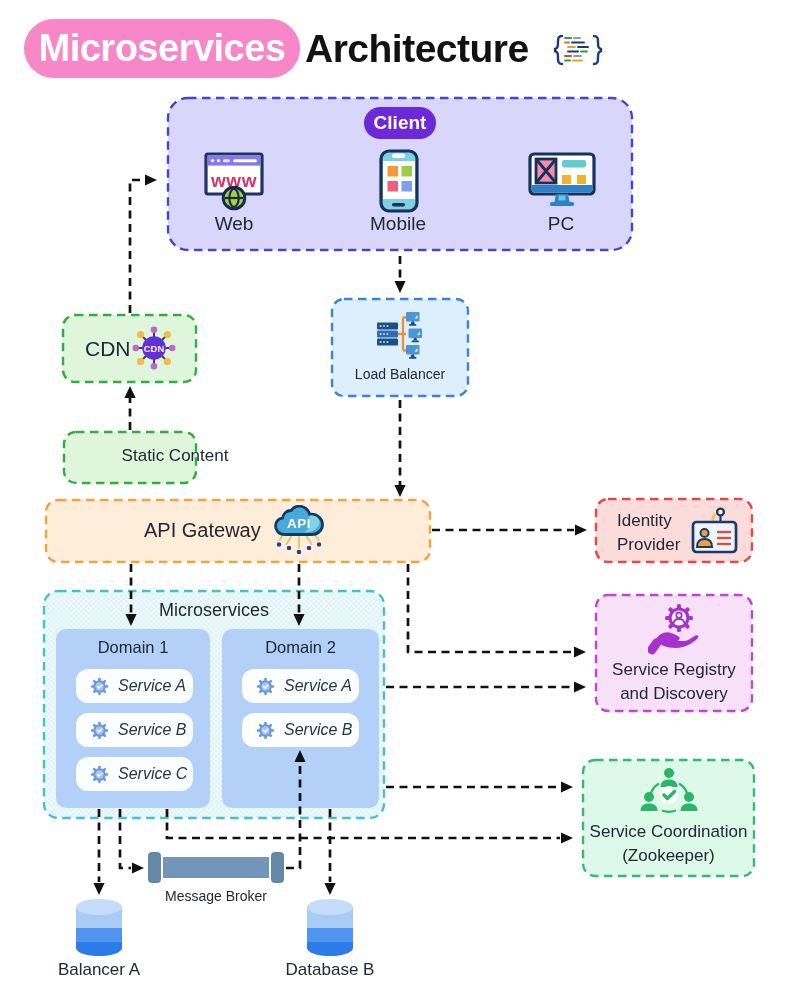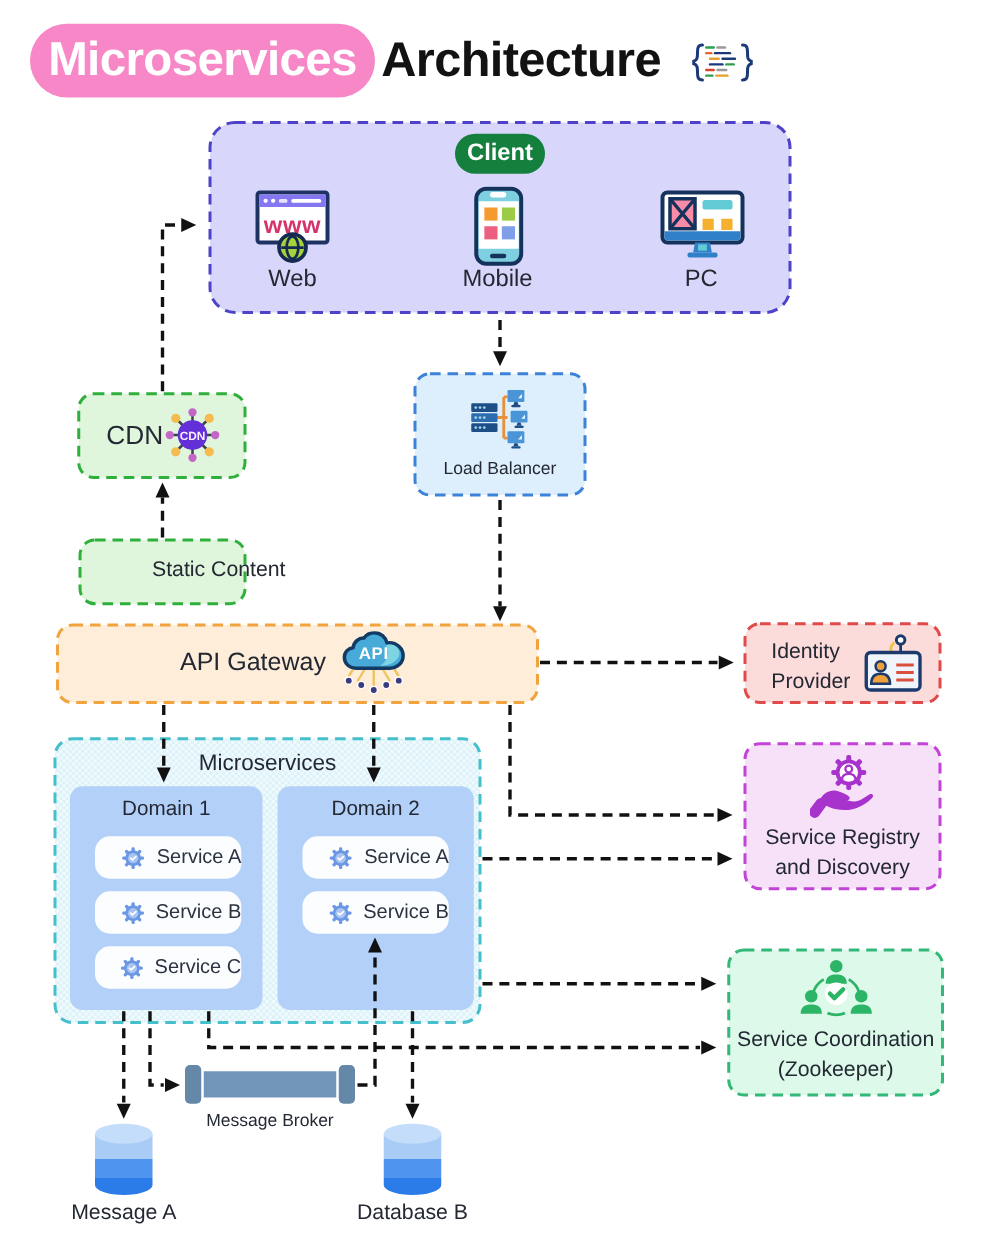--- a/index.html
+++ b/index.html
@@ -1,20 +1,20 @@
 <!DOCTYPE html>
 <html><head>
 <meta charset="utf-8">
 <style>
   html,body{margin:0;padding:0;}
   .page{position:relative;width:800px;height:992px;background:#ffffff;font-family:"Liberation Sans",sans-serif;overflow:hidden;}
   .abs{position:absolute;}
   .lbl{position:absolute;color:#232833;}
   .ctr{display:flex;align-items:center;justify-content:center;text-align:center;}
-  .pill{width:117px;height:34px;border-radius:12px;background:#fbfdff;display:flex;align-items:center;justify-content:flex-end;padding-left:14px;box-sizing:border-box;}
+  .pill{width:117px;height:34px;border-radius:12px;background:#fbfdff;display:flex;align-items:center;justify-content:flex-start;padding-left:14px;box-sizing:border-box;font-style:italic;}
   .pill span{font-size:16px;color:#2b3240;margin-left:9px;}
   .gear{width:19px;height:19px;}
 </style>
 </head>
 <body>
 <div class="page">
 
 <svg class="abs" style="left:0;top:0;" width="800" height="992" viewBox="0 0 800 992">
   <defs>
     <pattern id="msstripe" width="5" height="5" patternUnits="userSpaceOnUse">
@@ -136,39 +136,39 @@
       <line x1="16" y1="19.5" x2="26" y2="19.5" stroke="#1d3a78"></line>
       <line x1="29" y1="19.5" x2="35" y2="19.5" stroke="#2e9e4f"></line>
       <line x1="13" y1="24" x2="19" y2="24" stroke="#d8442e"></line>
       <line x1="22" y1="24" x2="29" y2="24" stroke="#999999"></line>
       <line x1="13" y1="28.5" x2="18" y2="28.5" stroke="#2e9e4f"></line>
       <line x1="21" y1="28.5" x2="30" y2="28.5" stroke="#e8a02e"></line>
     </g>
   </svg>
 </div>
 
-<div class="abs ctr" style="left:364px;top:107px;width:72px;height:32px;border-radius:16px;background:#15803d;">
+<div class="abs ctr" style="left:364px;top:107px;width:72px;height:32px;border-radius:16px;background:#6d28d9;">
   <span style="color:#fff;font-size:19px;font-weight:bold;">Client</span>
 </div>
 <div class="lbl ctr" style="left:194px;top:213px;width:80px;font-size:19px;">Web</div>
 <div class="lbl ctr" style="left:358px;top:213px;width:80px;font-size:19px;">Mobile</div>
 <div class="lbl ctr" style="left:521px;top:213px;width:80px;font-size:19px;">PC</div>
 
 <div class="lbl ctr" style="left:332px;top:366px;width:136px;font-size:14px;">Load Balancer</div>
 <div class="lbl" style="left:85px;top:337px;font-size:21px;">CDN</div>
 <div class="lbl ctr" style="left:64px;top:446px;width:132px;font-size:17px;margin-left:45px;">Static Content</div>
 <div class="lbl" style="left:144px;top:519px;font-size:20px;">API Gateway</div>
 <div class="lbl" style="left:617px;top:509px;font-size:17px;line-height:24px;">Identity<br>Provider</div>
 <div class="lbl ctr" style="left:44px;top:600px;width:340px;font-size:18px;">Microservices</div>
 <div class="lbl ctr" style="left:56px;top:638px;width:154px;font-size:16.5px;">Domain 1</div>
 <div class="lbl ctr" style="left:222px;top:638px;width:157px;font-size:16.5px;">Domain 2</div>
 <div class="lbl ctr" style="left:596px;top:658px;width:156px;font-size:17px;line-height:24px;">Service Registry<br>and Discovery</div>
 <div class="lbl ctr" style="left:583px;top:820px;width:171px;font-size:17px;line-height:24px;">Service Coordination<br>(Zookeeper)</div>
 <div class="lbl ctr" style="left:146px;top:888px;width:140px;font-size:14px;">Message Broker</div>
-<div class="lbl ctr" style="left:49px;top:960px;width:100px;font-size:17px;">Message A</div>
+<div class="lbl ctr" style="left:49px;top:960px;width:100px;font-size:17px;">Balancer A</div>
 <div class="lbl ctr" style="left:280px;top:960px;width:100px;font-size:17px;">Database B</div>
 
 <div class="abs pill" style="left:76px;top:669px;">
   <svg class="gear" viewBox="0 0 20 20">
         <use href="#gearuse"></use>
       </svg>
   <span>Service A</span>
 </div>
 <div class="abs pill" style="left:76px;top:713px;">
   <svg class="gear" viewBox="0 0 20 20">

